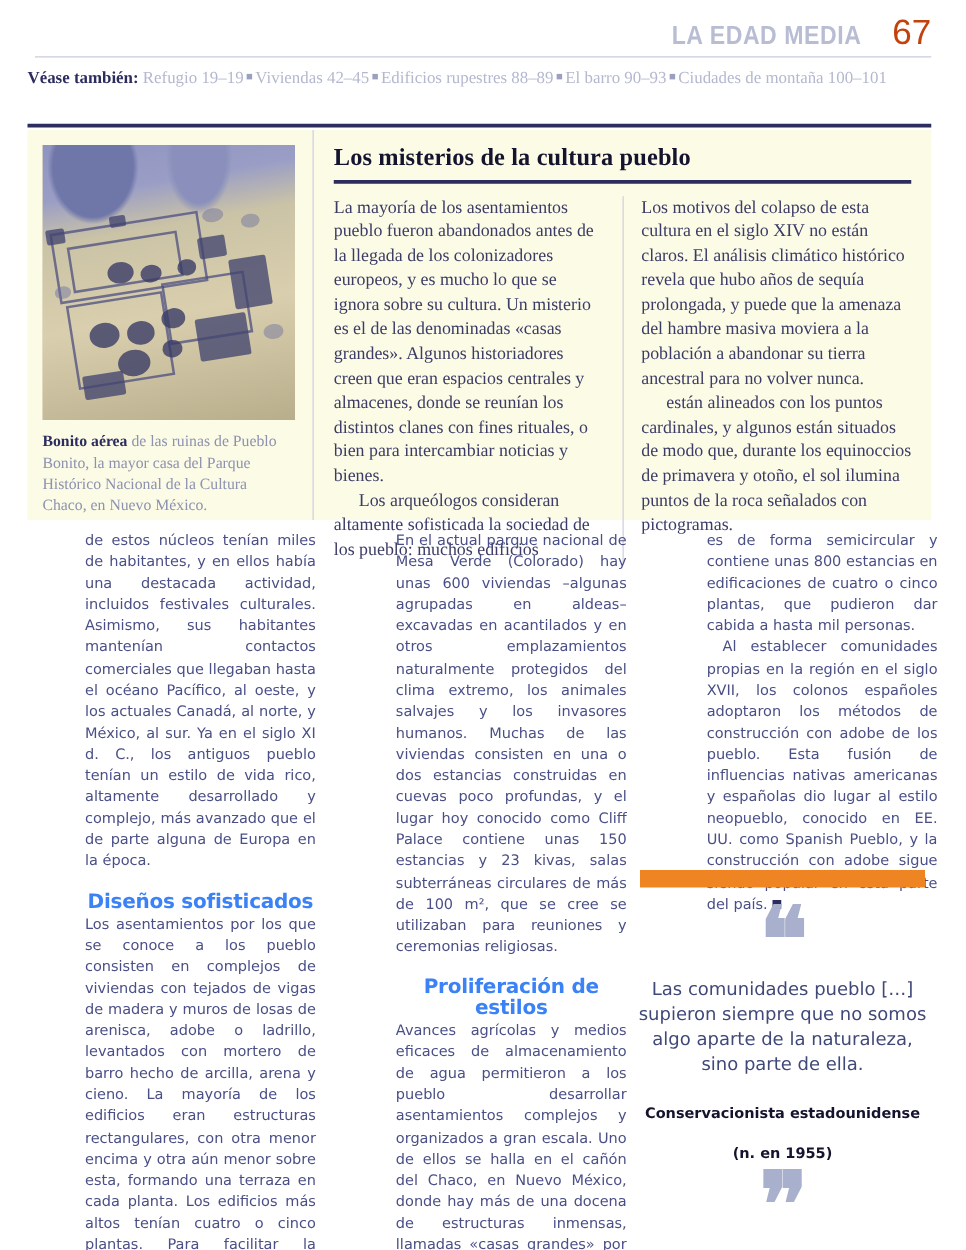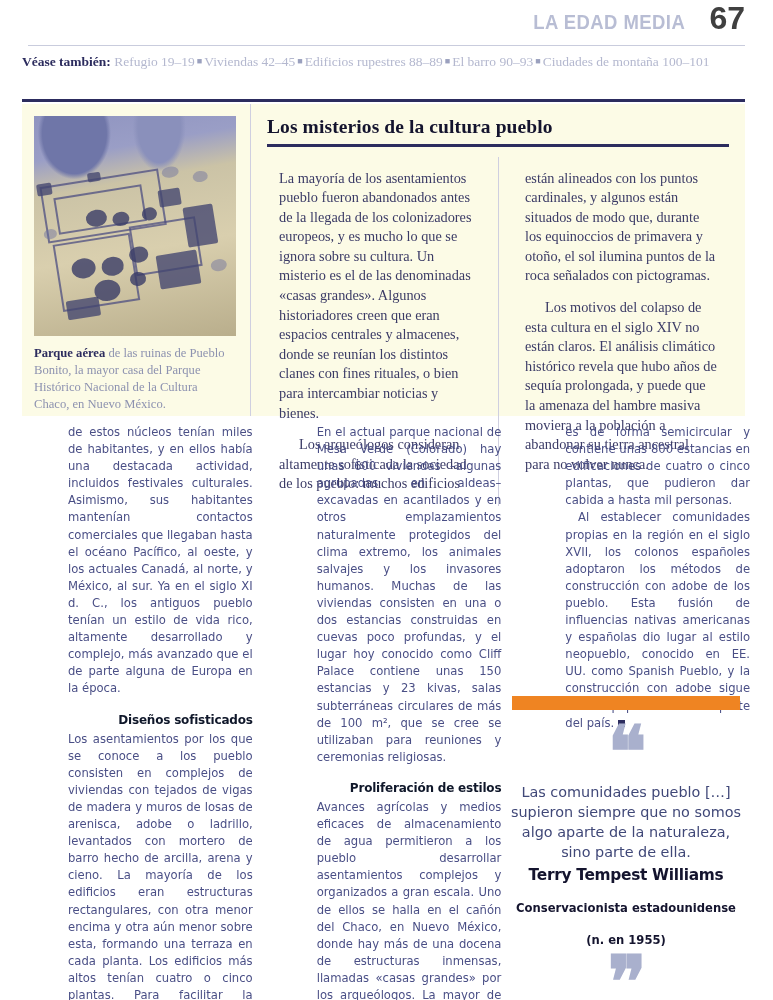--- a/index.html
+++ b/index.html
@@ -12,40 +12,40 @@
     height: 1000px;
     position: relative;
     overflow: hidden;
     font-family: "Liberation Serif", "DejaVu Serif", serif;
     color: #2e2e5c;
   }
 
   
   .page-header {
     position: absolute;
-    top: 0;
+    top: 10px;
     right: 28px;
     display: flex;
     align-items: baseline;
     gap: 14px;
   }
   .header-section {
     font-family: "Liberation Sans Narrow", "Liberation Sans", sans-serif;
     font-weight: bold;
     font-size: 21px;
     letter-spacing: 0.5px;
     color: #b8bdd4;
     transform: scaleX(0.88);
     transform-origin: right baseline;
   }
   .header-page-number {
     font-family: "Liberation Sans Narrow", "Liberation Sans", sans-serif;
-    font-weight: bold;
-    font-size: 32px;
-    color: #404040;
+    font-weight: normal;
+    font-size: 28px;
+    color: #c2410c;
   }
 
   .rule-top {
     position: absolute;
     left: 28px;
     right: 28px;
     top: 45px;
     height: 1px;
     background: #c9ccdd;
   }
@@ -183,21 +183,21 @@
     font-size: 14.3px;
     line-height: 19.6px;
     color: #3b3b66;
     padding-right: 14px;
   }
   .feature-col + .feature-col {
     border-left: 1px solid #cfcfe0;
     padding-left: 14px;
     padding-right: 0;
   }
-  .feature-col p { margin: 12px; }
+  .feature-col p { margin: 0; }
   .feature-col p + p { text-indent: 1.4em; }
 
   
   .main-cols {
     position: absolute;
     left: 22px;
     top: 424px;
     width: 728px;
     display: flex;
     gap: 18px;
@@ -209,24 +209,24 @@
     line-height: 17.1px;
     color: #4a4f86;
     text-align: justify;
     margin-left: 46px;
   }
   .col p { margin: 0; }
   .col p + p { text-indent: 1.1em; }
   .col h3 {
     font-family: "DejaVu Sans", sans-serif;
     font-weight: bold;
-    font-size: 12px;
-    color: #0f172a;
+    font-size: 16px;
+    color: #3b82f6;
     margin: 14px 0 2px 0;
-    text-align: right;
+    text-align: center;
     letter-spacing: -0.2px;
   }
   .col .endmark {
     display: inline-block;
     width: 7px; height: 7px;
     background: #2c2c5e;
     margin-left: 4px;
     vertical-align: 0;
   }
 
@@ -326,35 +326,35 @@
           <div class="kiva" style="left:24%;top:72%;width:14%;height:14%;"></div>
           <div class="kiva" style="left:44%;top:70%;width:9%;height:9%;"></div>
           <div class="kiva" style="left:56%;top:30%;width:8%;height:8%;"></div>
           <div class="scrub" style="left:70%;top:6%;width:9%;height:7%;"></div>
           <div class="scrub" style="left:86%;top:12%;width:8%;height:7%;"></div>
           <div class="scrub" style="left:2%;top:34%;width:7%;height:6%;"></div>
           <div class="scrub" style="left:88%;top:70%;width:9%;height:8%;"></div>
         </div>
       </div>
       <div class="caption">
-        <b>Parque aérea</b><span> de las ruinas de Pueblo Bonito, la mayor casa del Parque Histórico Nacional de la Cultura Chaco, en Nuevo México.</span>
+        <b>Bonito aérea</b><span> de las ruinas de Pueblo Bonito, la mayor casa del Parque Histórico Nacional de la Cultura Chaco, en Nuevo México.</span>
       </div>
     </div>
 
     <div class="feature-text-col">
       <div class="feature-title">Los misterios de la cultura pueblo</div>
       <div class="feature-title-rule"></div>
       <div class="feature-cols">
         <div class="feature-col">
           <p>La mayoría de los asentamientos pueblo fueron abandonados antes de la llegada de los colonizadores europeos, y es mucho lo que se ignora sobre su cultura. Un misterio es el de las denominadas «casas grandes». Algunos historiadores creen que eran espacios centrales y almacenes, donde se reunían los distintos clanes con fines rituales, o bien para intercambiar noticias y bienes.</p>
           <p>Los arqueólogos consideran altamente sofisticada la sociedad de los pueblo: muchos edificios</p>
         </div>
         <div class="feature-col">
+          <p>Los motivos del colapso de esta cultura en el siglo XIV no están claros. El análisis climático histórico revela que hubo años de sequía prolongada, y puede que la amenaza del hambre masiva moviera a la población a abandonar su tierra ancestral para no volver nunca.</p>
           <p>están alineados con los puntos cardinales, y algunos están situados de modo que, durante los equinoccios de primavera y otoño, el sol ilumina puntos de la roca señalados con pictogramas.</p>
-          <p>Los motivos del colapso de esta cultura en el siglo XIV no están claros. El análisis climático histórico revela que hubo años de sequía prolongada, y puede que la amenaza del hambre masiva moviera a la población a abandonar su tierra ancestral para no volver nunca.</p>
         </div>
       </div>
     </div>
 
   </div>
 </div>
 
 <div class="main-cols">
 
   <div class="col">
@@ -373,18 +373,17 @@
     <p>es de forma semicircular y contiene unas 800 estancias en edificaciones de cuatro o cinco plantas, que pudieron dar cabida a hasta mil personas.</p>
     <p><span>Al establecer comunidades propias en la región en el siglo XVII, los colonos españoles adoptaron los métodos de construcción con adobe de los pueblo. Esta fusión de influencias nativas americanas y españolas dio lugar al estilo neopueblo, conocido en EE. UU. como Spanish Pueblo, y la construcción con adobe sigue siendo popular en esta parte del país.</span><span class="endmark"></span></p>
   </div>
 
 </div>
 
 <div class="pullquote">
   <div class="pq-bar"></div>
   <div class="pq-mark open">❝</div>
   <div class="pq-text">Las comunidades pueblo […] supieron siempre que no somos algo aparte de la naturaleza, sino parte de ella.</div>
-  <div class="pq-author">Terry Tempest Williams</div>
   <div class="pq-role">Conservacionista estadounidense</div>
   <div class="pq-role">(n. en 1955)</div>
   <div class="pq-mark close">❞</div>
   <div class="pq-bar bottom"></div>
 </div>
 
 </body></html>

